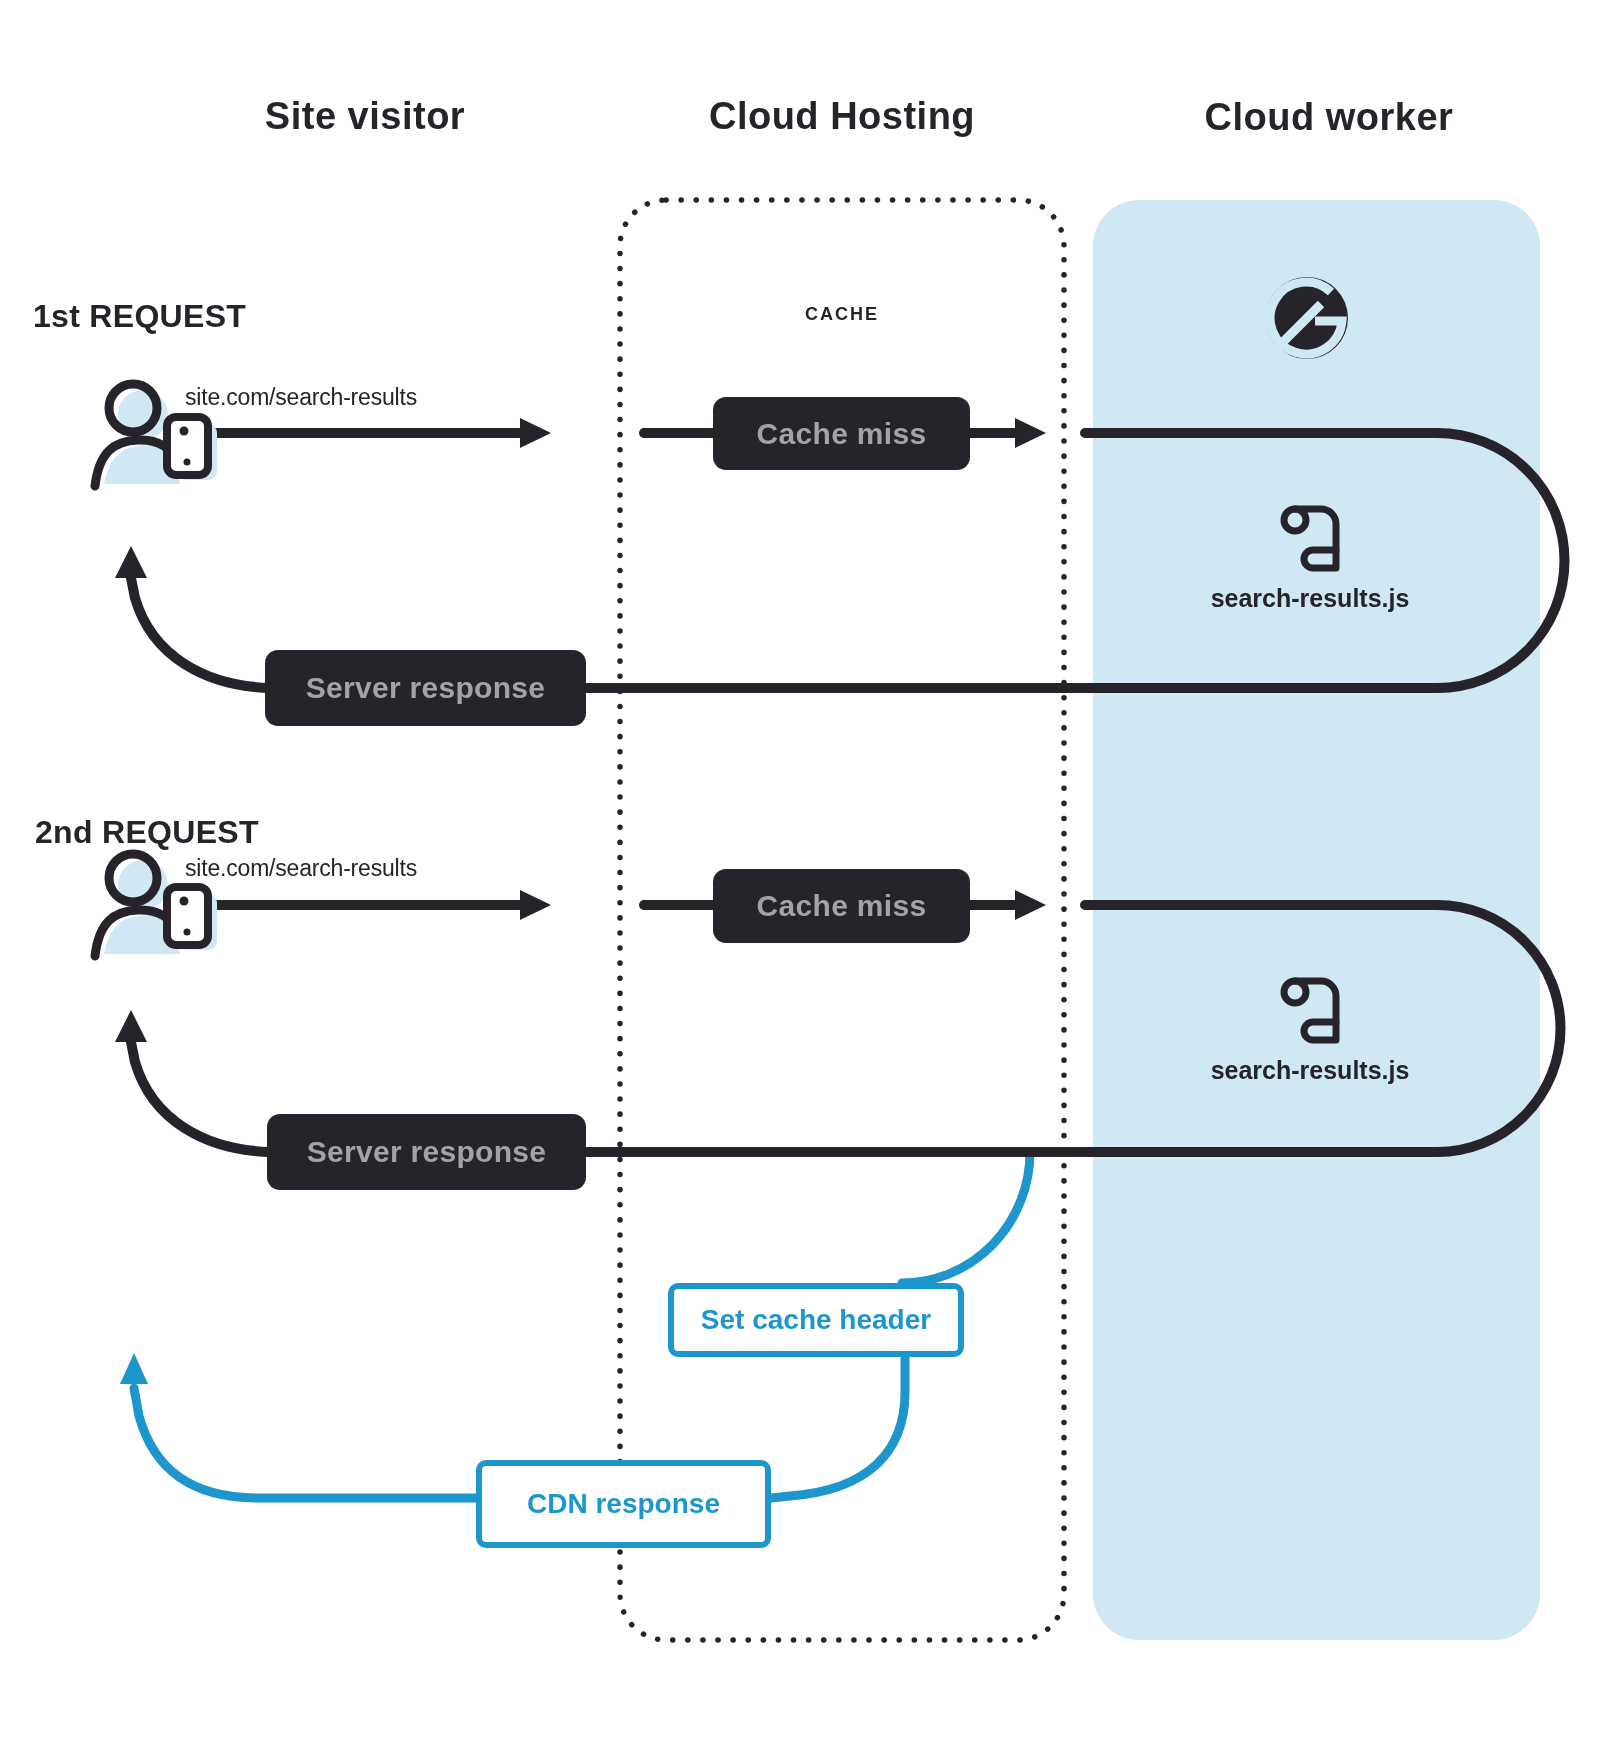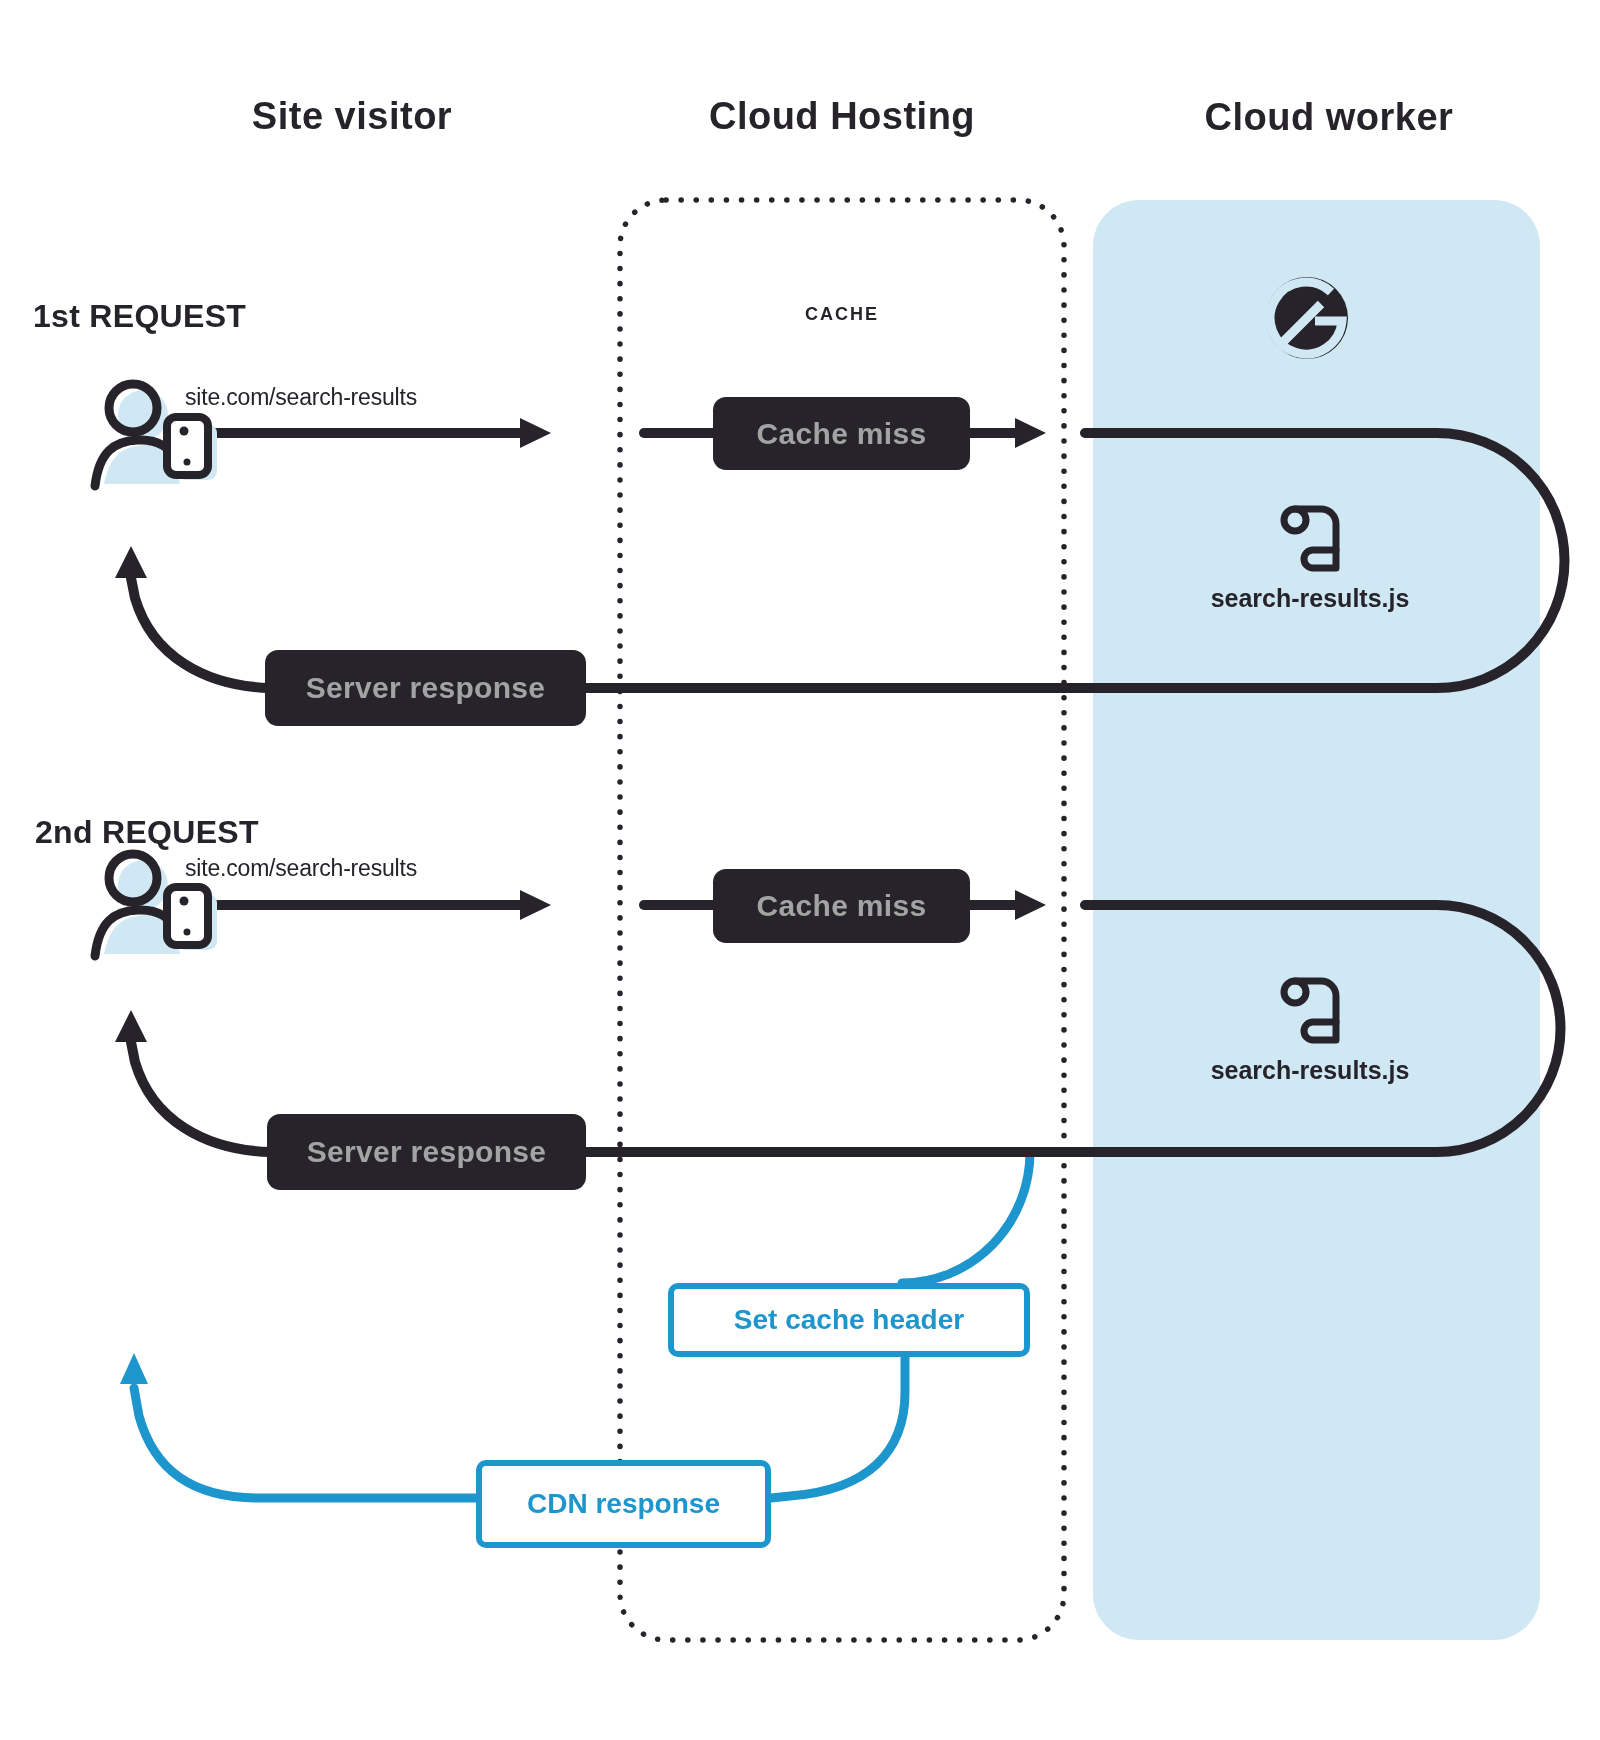--- a/index.html
+++ b/index.html
@@ -95,34 +95,34 @@
     <path class="flowline" d="M270 1152 C205 1150 152 1120 135 1062 L131 1042"></path>
     <path class="fill-ink" d="M131 1010 l-16 32 h32 z"></path>
 
     <use href="#person"></use>
     <use href="#person" transform="translate(0,470)"></use>
     <use href="#gatsby" transform="translate(1307,318)"></use>
     <use href="#scroll" transform="translate(1281,506)"></use>
     <use href="#scroll" transform="translate(1281,978)"></use>
   </svg>
 
-  <div class="label col-title" style="left:352px;top:116px;">Site visitor</div>
+  <div class="label col-title" style="left:365px;top:116px;">Site visitor</div>
   <div class="label col-title" style="left:842px;top:116px;">Cloud Hosting</div>
   <div class="label col-title" style="left:1316px;top:117px;margin-left:13px;">Cloud worker</div>
 
   <div class="label cache-title" style="left:842px;top:314px;">CACHE</div>
 
   <div class="label req-label" style="left:33px;top:316px;">1st REQUEST</div>
   <div class="label url-label" style="left:301px;top:397px;">site.com/search-results</div>
   <div class="dark-box" style="left:713px;top:397px;width:257px;height:73px;">Cache miss</div>
   <div class="label file-label" style="left:1310px;top:598px;">search-results.js</div>
   <div class="dark-box" style="left:265px;top:650px;width:321px;height:76px;">Server response</div>
 
   <div class="label req-label" style="left:35px;top:786px;margin-top:46px;">2nd REQUEST</div>
   <div class="label url-label" style="left:301px;top:868px;">site.com/search-results</div>
   <div class="dark-box" style="left:713px;top:869px;width:257px;height:74px;">Cache miss</div>
   <div class="label file-label" style="left:1310px;top:1070px;">search-results.js</div>
   <div class="dark-box" style="left:267px;top:1114px;width:319px;height:76px;">Server response</div>
 
-  <div class="blue-box" style="left:668px;top:1283px;width:362px;height:74px;">Set cache header</div>
+  <div class="blue-box" style="left:668px;top:1283px;width:296px;height:74px;">Set cache header</div>
   <div class="blue-box" style="left:476px;top:1460px;width:295px;height:88px;">CDN response</div>
 
 </div>
 
 </body></html>

